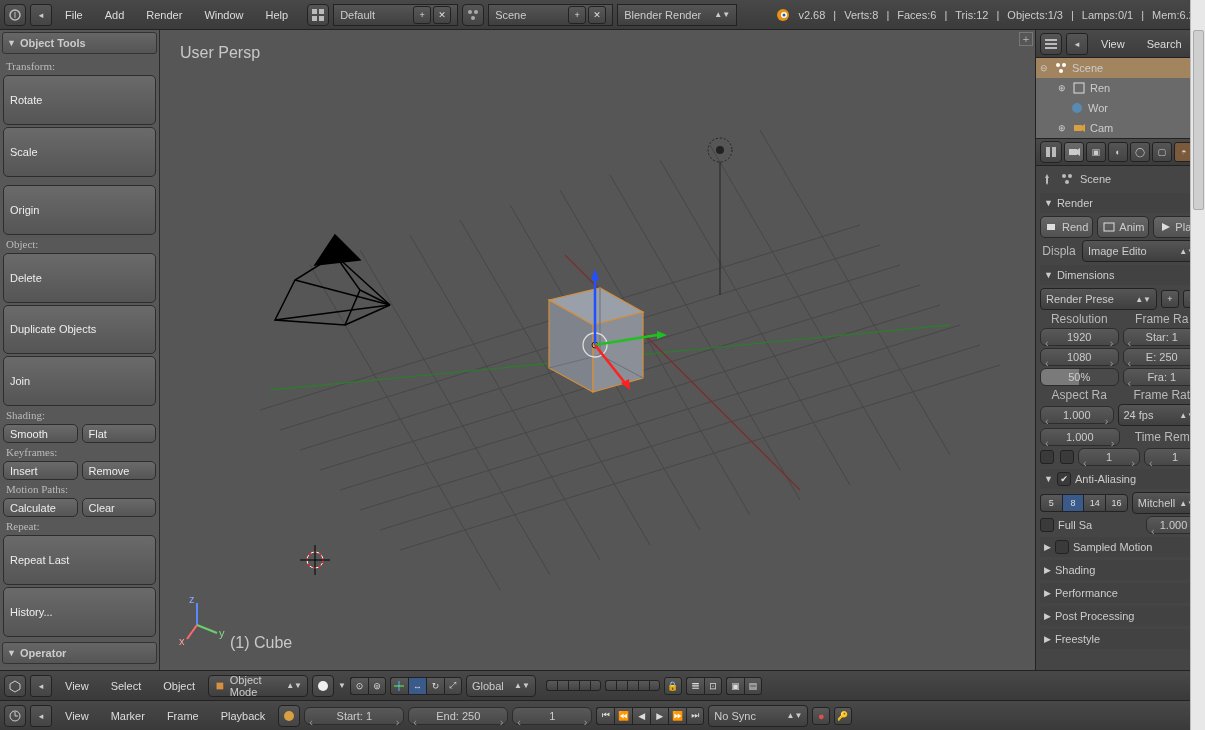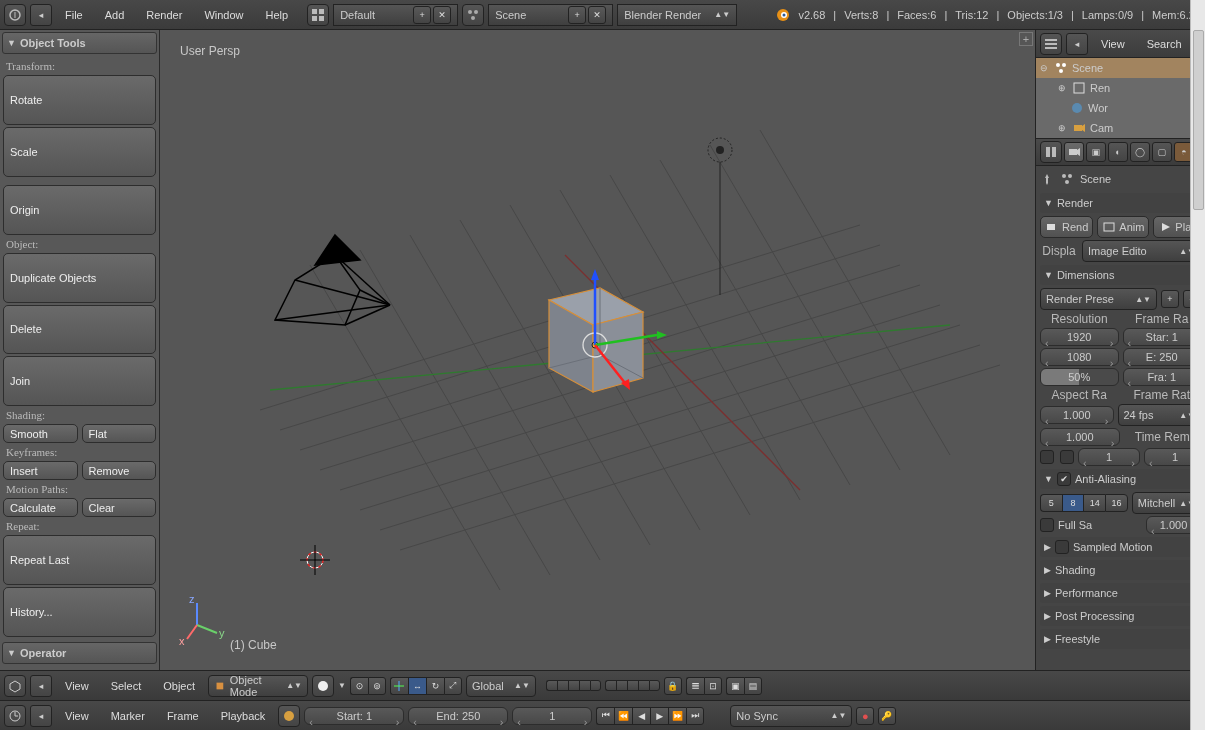--- a/index.html
+++ b/index.html
@@ -15,21 +15,21 @@
 .stats { margin-left:auto; display:flex; align-items:center; gap:8px; color:#ddd; white-space:nowrap; }
 .main { display:flex; height:640px; }
 .toolshelf { width:160px; background:#585858; border-right:1px solid #2a2a2a; padding:2px; display:flex; flex-direction:column; overflow:hidden; }
 .panel-header { background:linear-gradient(#666,#555); border:1px solid #333; border-radius:3px; height:22px; display:flex; align-items:center; padding:0 4px; gap:4px; font-weight:bold; color:#e6e6e6; margin-bottom:4px; }
 .panel-header .tri { font-size:9px; }
 .sub-label { color:#bbb; padding:2px 4px;font-family:Liberation Serif, serif; }
 .btn-row { display:flex; gap:2px; }
 .tool-btn { background:linear-gradient(#6a6a6a,#555); border:1px solid #2d2d2d; border-radius:5px; height:19px; display:flex; align-items:center; padding:0 6px; color:#eee; flex:1; margin:1px; }
 .viewport-wrap { flex:1; position:relative; background:#3a3a3a; }
 .viewport { position:absolute; inset:0; background:#565656; }
-.overlay-text { position:absolute; color:#c8c8c8; font-size:12px; }
+.overlay-text { position:absolute; color:#c8c8c8; font-size:16px; }
 svg.grid { position:absolute; top:0; left:0; }
 .outliner-col { width:170px; background:#4a4a4a; display:flex; flex-direction:column; border-left:1px solid #222; }
 .outliner-header { height:28px; background:linear-gradient(#4a4a4a,#3c3c3c); border-bottom:1px solid #222; display:flex; align-items:center; padding:0 4px; gap:4px; }
 .outliner-body { flex:0 0 80px; background:#6a6a6a; position:relative; overflow:hidden; }
 .out-row { display:flex; align-items:center; height:20px; padding:0 4px; gap:4px; color:#eee; }
 .out-row.sel { background:#a2845f; }
 .out-icon { width:14px; height:14px; display:inline-block; }
 .properties { flex:1; background:#444; display:flex; flex-direction:column; overflow:hidden; }
 .prop-tabs { height:28px; background:linear-gradient(#4a4a4a,#3b3b3b); border-top:1px solid #222; border-bottom:1px solid #222; display:flex; align-items:center; padding:0 4px; gap:2px; }
 .prop-tab { width:20px; height:20px; background:linear-gradient(#555,#444); border:1px solid #222; border-radius:3px; display:flex; align-items:center; justify-content:center; font-size:9px; }
@@ -121,41 +121,41 @@
     <span>v2.68</span>
     <span>|</span>
       <span>Verts:8</span>
     <span>|</span>
       <span>Faces:6</span>
     <span>|</span>
       <span>Tris:12</span>
     <span>|</span>
       <span>Objects:1/3</span>
     <span>|</span>
-      <span>Lamps:0/9</span>
+      <span>Lamps:0/1</span>
     <span>|</span>
       <span>Mem:6.27</span>
   </div>
 </div>
 
 <div class="main">
 
   <div class="toolshelf">
     <div class="panel-header">
         <span class="tri">▼</span>
         <span>Object Tools</span>
       </div>
     <div class="sub-label">Transform:</div>
     <div class="tool-btn">Rotate</div>
     <div class="tool-btn">Scale</div>
     <div style="height:6px;"></div>
     <div class="tool-btn">Origin</div>
     <div class="sub-label">Object:</div>
+    <div class="tool-btn">Delete</div>
     <div class="tool-btn">Duplicate Objects</div>
-    <div class="tool-btn">Delete</div>
     <div class="tool-btn">Join</div>
     <div class="sub-label">Shading:</div>
     <div class="btn-row">
       <div class="tool-btn">Smooth</div>
       <div class="tool-btn">Flat</div>
     </div>
     <div class="sub-label">Keyframes:</div>
     <div class="btn-row">
       <div class="tool-btn">Insert</div>
       <div class="tool-btn">Remove</div>
@@ -617,21 +617,21 @@
         <span>1</span>
       </div>
     <div class="seg">
       <div class="sqbtn">⏮</div>
       <div class="sqbtn">⏪</div>
       <div class="sqbtn">◀</div>
       <div class="sqbtn">▶</div>
       <div class="sqbtn">⏩</div>
       <div class="sqbtn">⏭</div>
     </div>
-    <div class="drop-small" style="width:122px;margin-left:22px;">
+    <div class="drop-small" style="width:100px;">
         <span>No Sync</span>
         <span style="margin-left:auto;font-size:8px;">▲▼</span>
       </div>
     <div class="sqbtn">
         <span style="color:#e05050;">●</span>
       </div>
     <div class="sqbtn">🔑</div>
   </div>
 </div>
 

